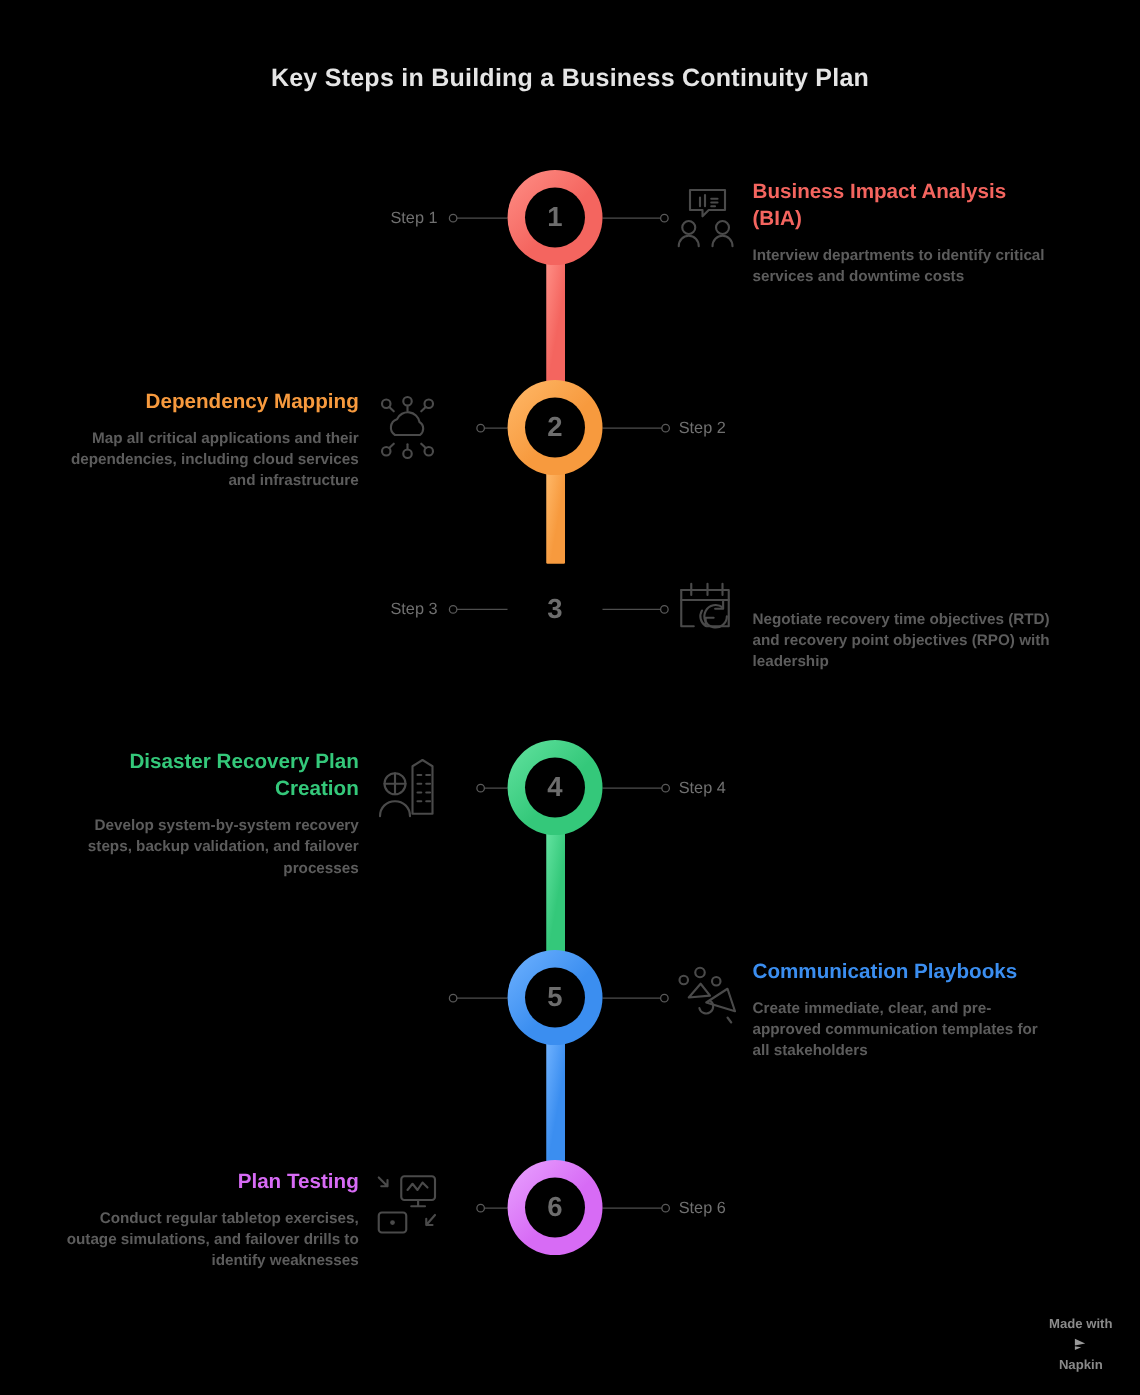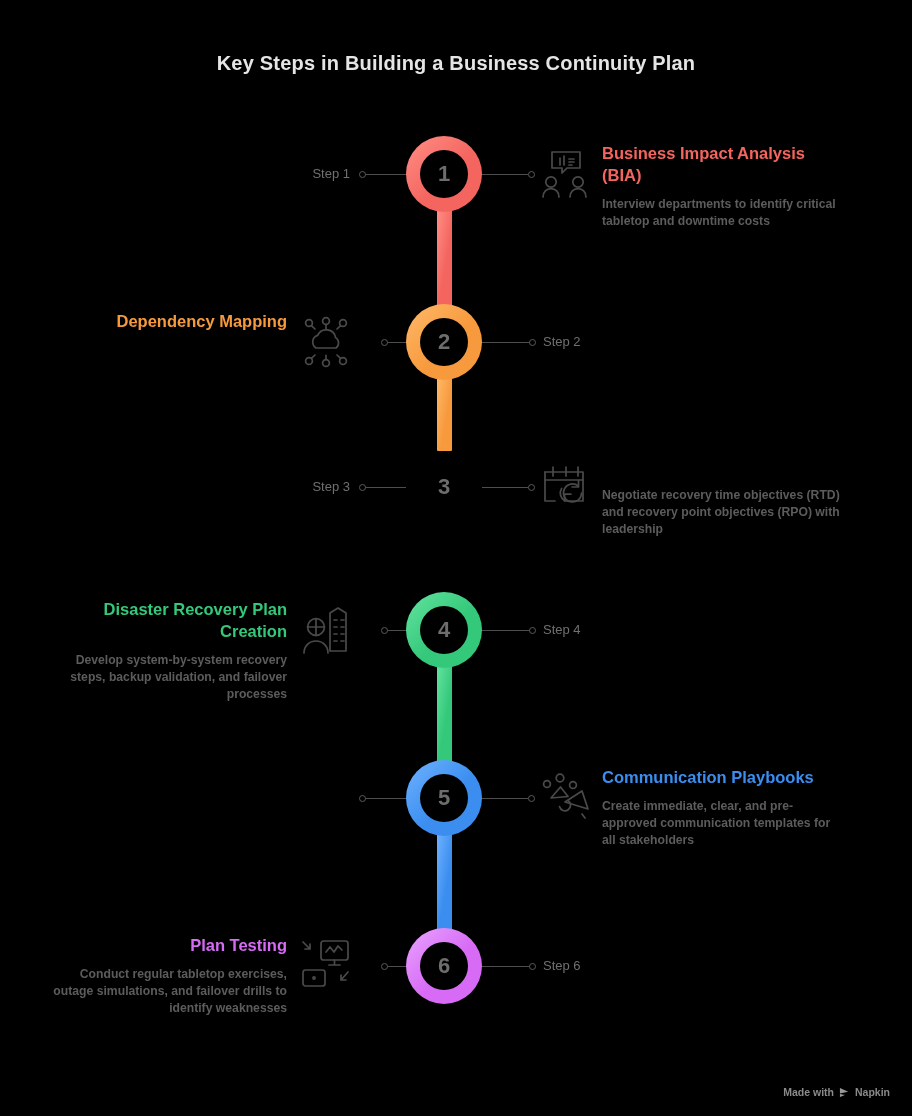--- a/index.html
+++ b/index.html
@@ -129,20 +129,21 @@
   #watermark {
     position: absolute;
     right: 22px;
     bottom: 18px;
     display: flex;
     align-items: center;
     gap: 5px;
     font-size: 10.5px;
     font-weight: bold;
     color: #8a8a8a;
+    flex-direction: column;
   }
   #watermark .wm-mark {
     display: inline-block;
     width: 11px;
     height: 11px;
   }
 </style>
 </head>
 <body>
 
@@ -163,21 +164,21 @@
       <path d="M14 6 h28 v16 h-13 l-5 5 v-5 h-10 z"></path>
       <path d="M22 12 v7 M26 10 v9 M31 13 h5 M31 16 h5 M31 19 h3"></path>
       <circle cx="13" cy="36" r="5.2"></circle>
       <path d="M5 51 c0-5 3.6-8.4 8-8.4 s8 3.4 8 8.4"></path>
       <circle cx="40" cy="36" r="5.2"></circle>
       <path d="M32 51 c0-5 3.6-8.4 8-8.4 s8 3.4 8 8.4"></path>
     </svg>
     </div>
     <div class="text-block right" style="left: 602px; top: 143px;">
       <div class="step-heading" style="color: rgb(244, 101, 95);">Business Impact Analysis (BIA)</div>
-      <div class="step-desc">Interview departments to identify critical tabletop and downtime costs</div>
+      <div class="step-desc">Interview departments to identify critical services and downtime costs</div>
     </div>
     <div class="spine" style="top: 378px; height: 73px; background: linear-gradient(100deg, rgb(255, 185, 105) 0%, rgb(247, 154, 62) 58%, rgb(247, 154, 62) 100%);"></div>
     <div class="connector" style="top: 342px; left: 384px; width: 22px;"></div>
     <div class="conn-dot" style="top: 338.5px; left: 381px;"></div>
     <div class="connector" style="top: 342px; left: 482px; width: 50px;"></div>
     <div class="conn-dot" style="top: 338.5px; left: 529px;"></div>
     <div class="step-label" style="top: 334px; left: 543px;">Step 2</div>
     <div class="node" style="top: 304px; background: linear-gradient(135deg, rgb(255, 185, 105) 0%, rgb(247, 154, 62) 55%, rgb(247, 154, 62) 100%);">
       <div class="node-inner">2</div>
     </div>
@@ -193,20 +194,21 @@
       <circle cx="11" cy="47" r="3.4"></circle>
         <path d="M13.4 44.4 L17 41"></path>
       <circle cx="28" cy="49" r="3.4"></circle>
         <path d="M28 45.4 v-4"></path>
       <circle cx="45" cy="47" r="3.4"></circle>
         <path d="M42.6 44.4 L39 41"></path>
     </svg>
     </div>
     <div class="text-block left" style="left: 47px; top: 311px;">
       <div class="step-heading" style="color: rgb(247, 154, 62);">Dependency Mapping</div>
+      <div class="step-desc">Map all critical applications and their dependencies, including cloud services and infrastructure</div>
     </div>
     <div class="spine" style="top: 523px; height: 71px;"></div>
     <div class="connector" style="top: 487px; left: 482px; width: 46px;"></div>
     <div class="conn-dot" style="top: 483.5px; left: 528px;"></div>
     <div class="connector" style="top: 487px; left: 362px; width: 44px;"></div>
     <div class="conn-dot" style="top: 483.5px; left: 359px;"></div>
     <div class="step-label" style="top: 479px; left: 0px; width: 350px; text-align: right;">Step 3</div>
     <div class="node" style="top: 449px;">
       <div class="node-inner">3</div>
     </div>

